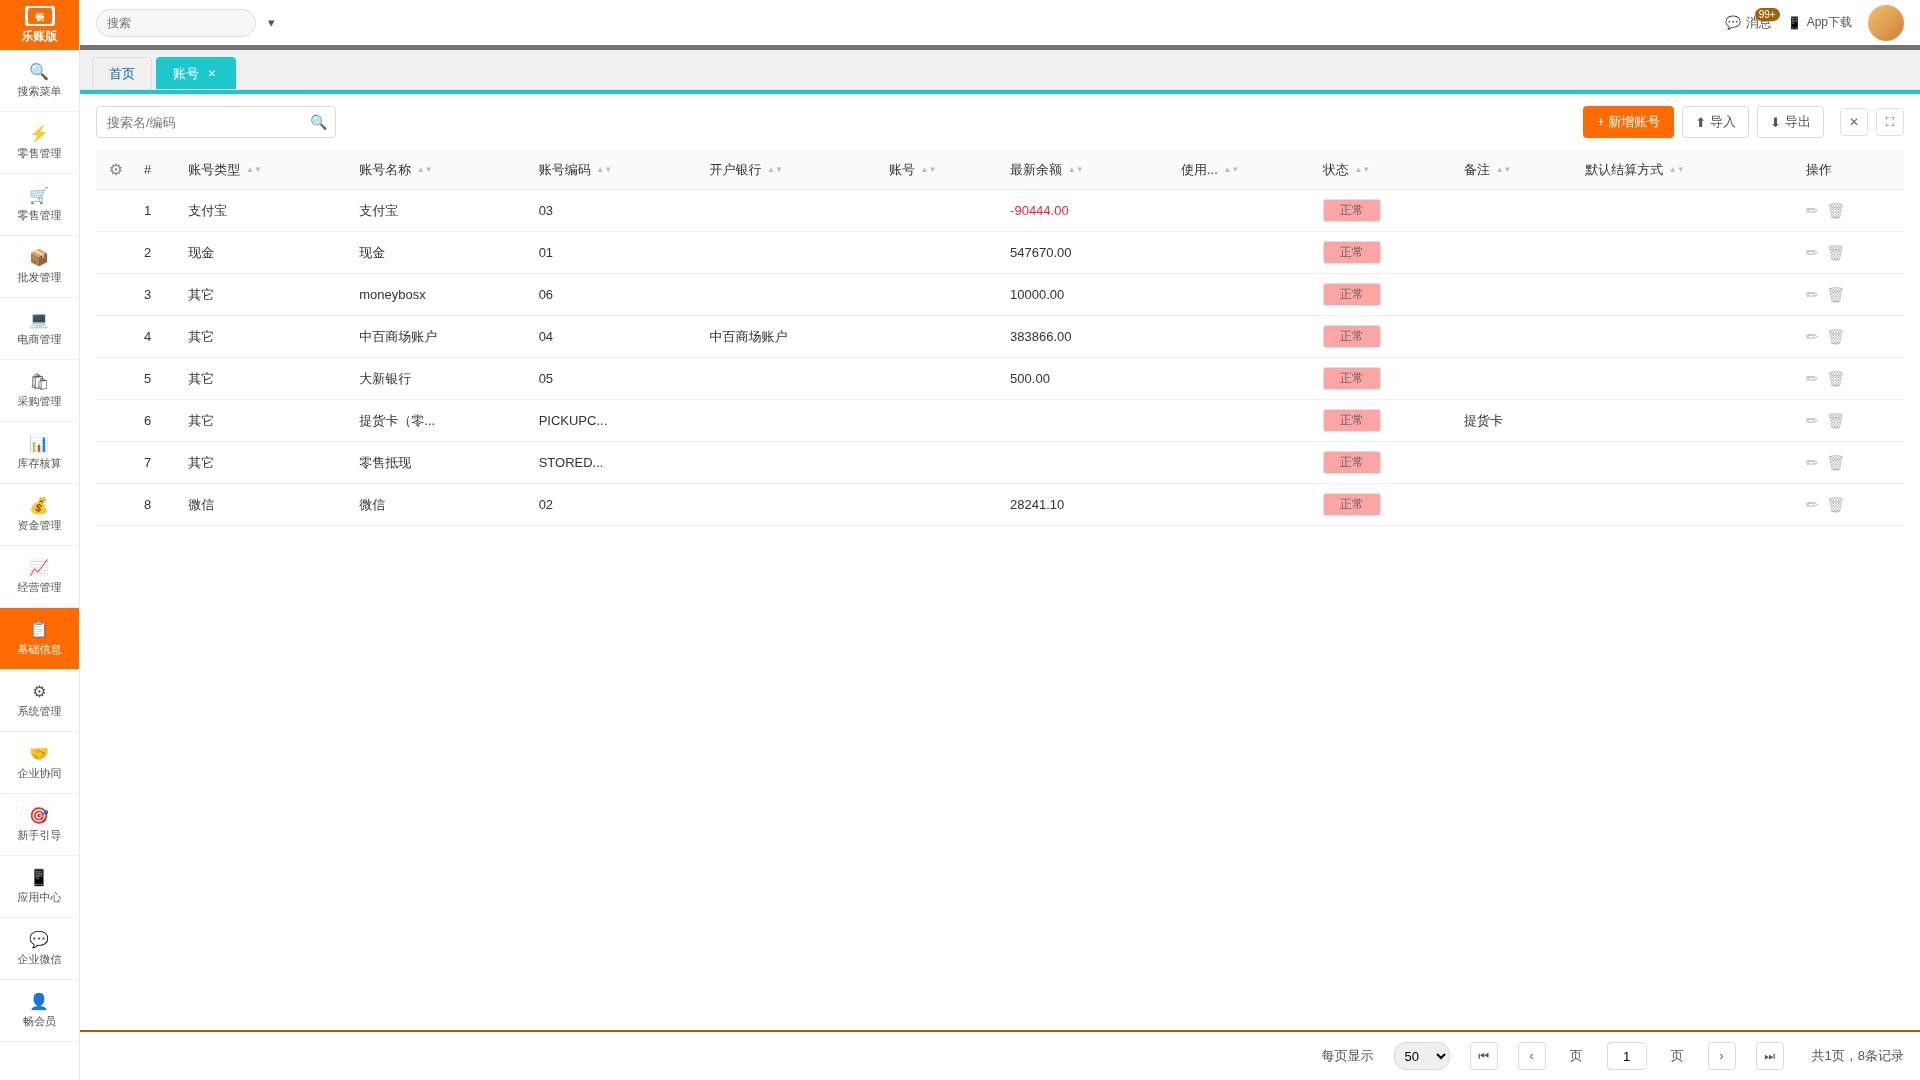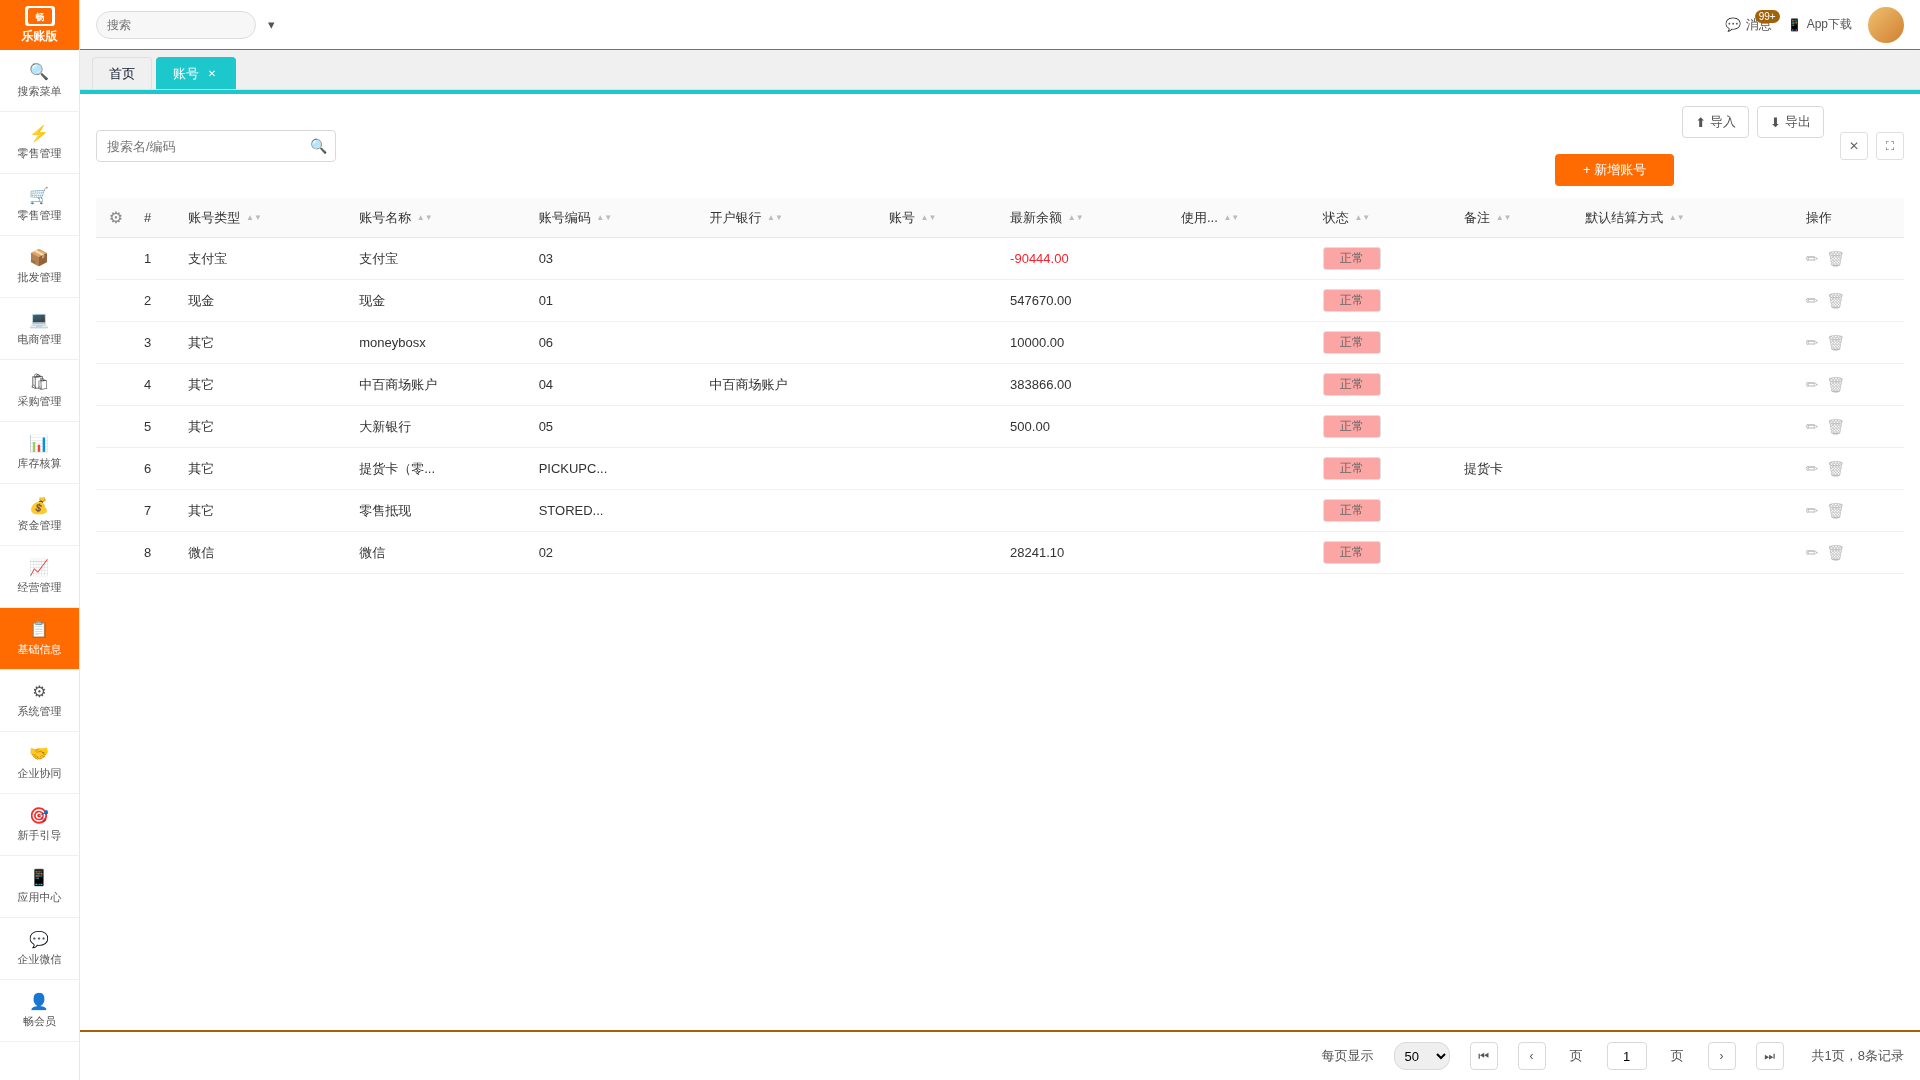--- a/index.html
+++ b/index.html
@@ -62,21 +62,21 @@
     }
 
     
     .top-header {
       height: 50px;
       background: #fff;
       display: flex;
       align-items: center;
       justify-content: space-between;
       padding: 0 16px;
-      border-bottom: 1px solid #737373;
+      border-bottom: 5px solid #737373;
       flex-shrink: 0;
     }
     .top-header-left {
       display: flex;
       align-items: center;
       gap: 12px;
     }
     .search-bar-top {
       width: 160px;
       height: 28px;
@@ -152,21 +152,21 @@
       padding: 0 16px;
       display: flex;
       align-items: center;
       gap: 6px;
       border: 1px solid #e0e0e0;
       border-bottom: none;
       border-radius: 4px 4px 0 0;
       background: #f0f0f0;
       cursor: pointer;
       font-size: 13px;
-      color: #0f172a;
+      color: #0369a1;
       margin-right: 4px;
     }
     .tab.active {
       background: #1dc8cd;
       color: #fff;
       border-color: #1dc8cd;
     }
     .tab .tab-close {
       width: 14px;
       height: 14px;
@@ -237,31 +237,30 @@
       cursor: pointer;
       font-size: 14px;
     }
     .action-buttons {
       display: flex;
       gap: 8px;
       margin-left: auto;
     }
     .btn-add {
       height: 32px;
-      padding: 0 28px;
+      padding: 0 14px;
       background: #ff6b00;
       color: #fff;
       border: none;
       border-radius: 4px;
       cursor: pointer;
       font-size: 13px;
       display: flex;
       align-items: center;
       gap: 4px;
-      margin-top: 48px;
     }
     .btn-import, .btn-export {
       height: 32px;
       padding: 0 12px;
       background: #fff;
       color: #555;
       border: 1px solid #d9d9d9;
       border-radius: 4px;
       cursor: pointer;
       font-size: 13px;

